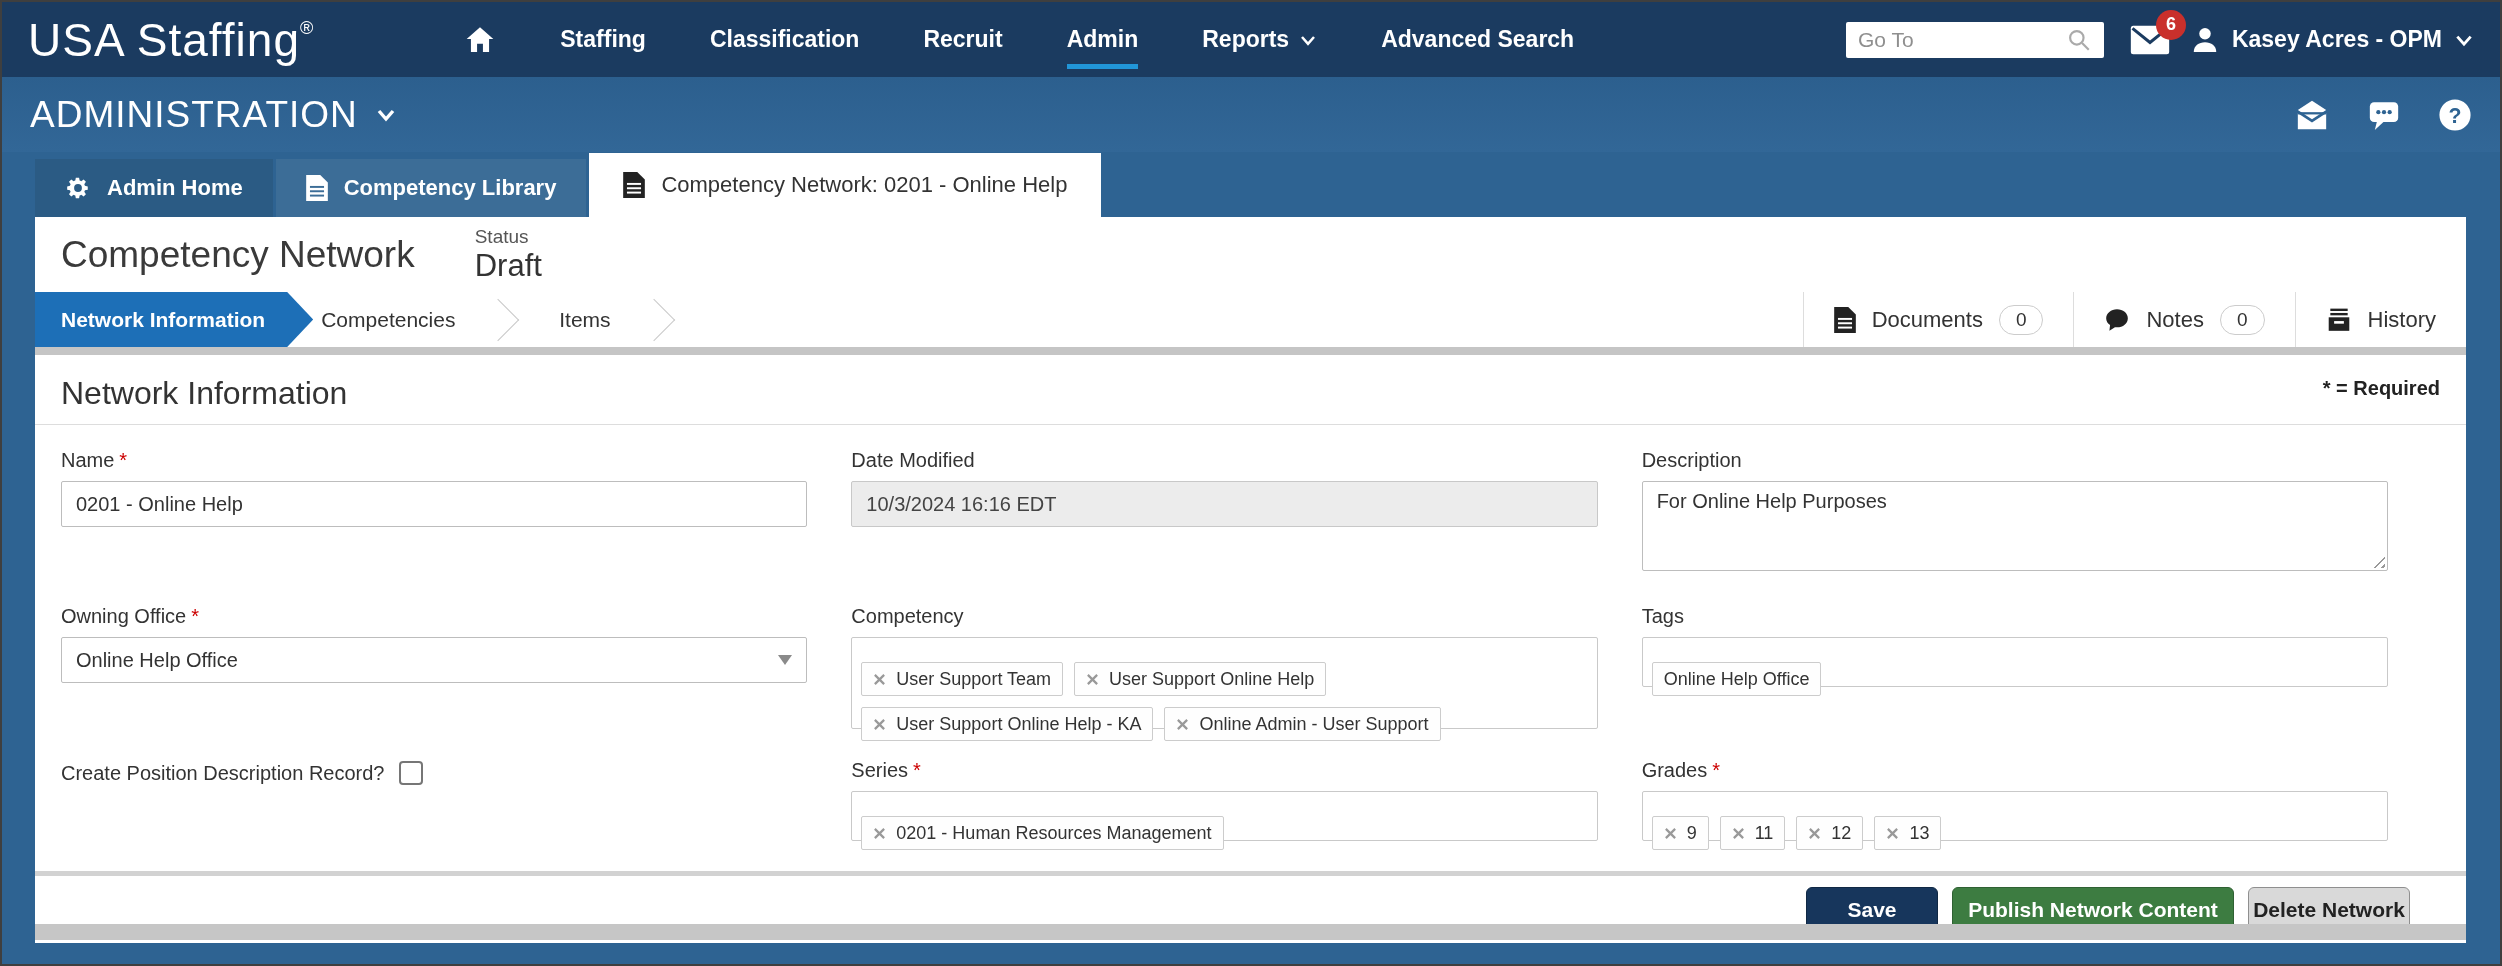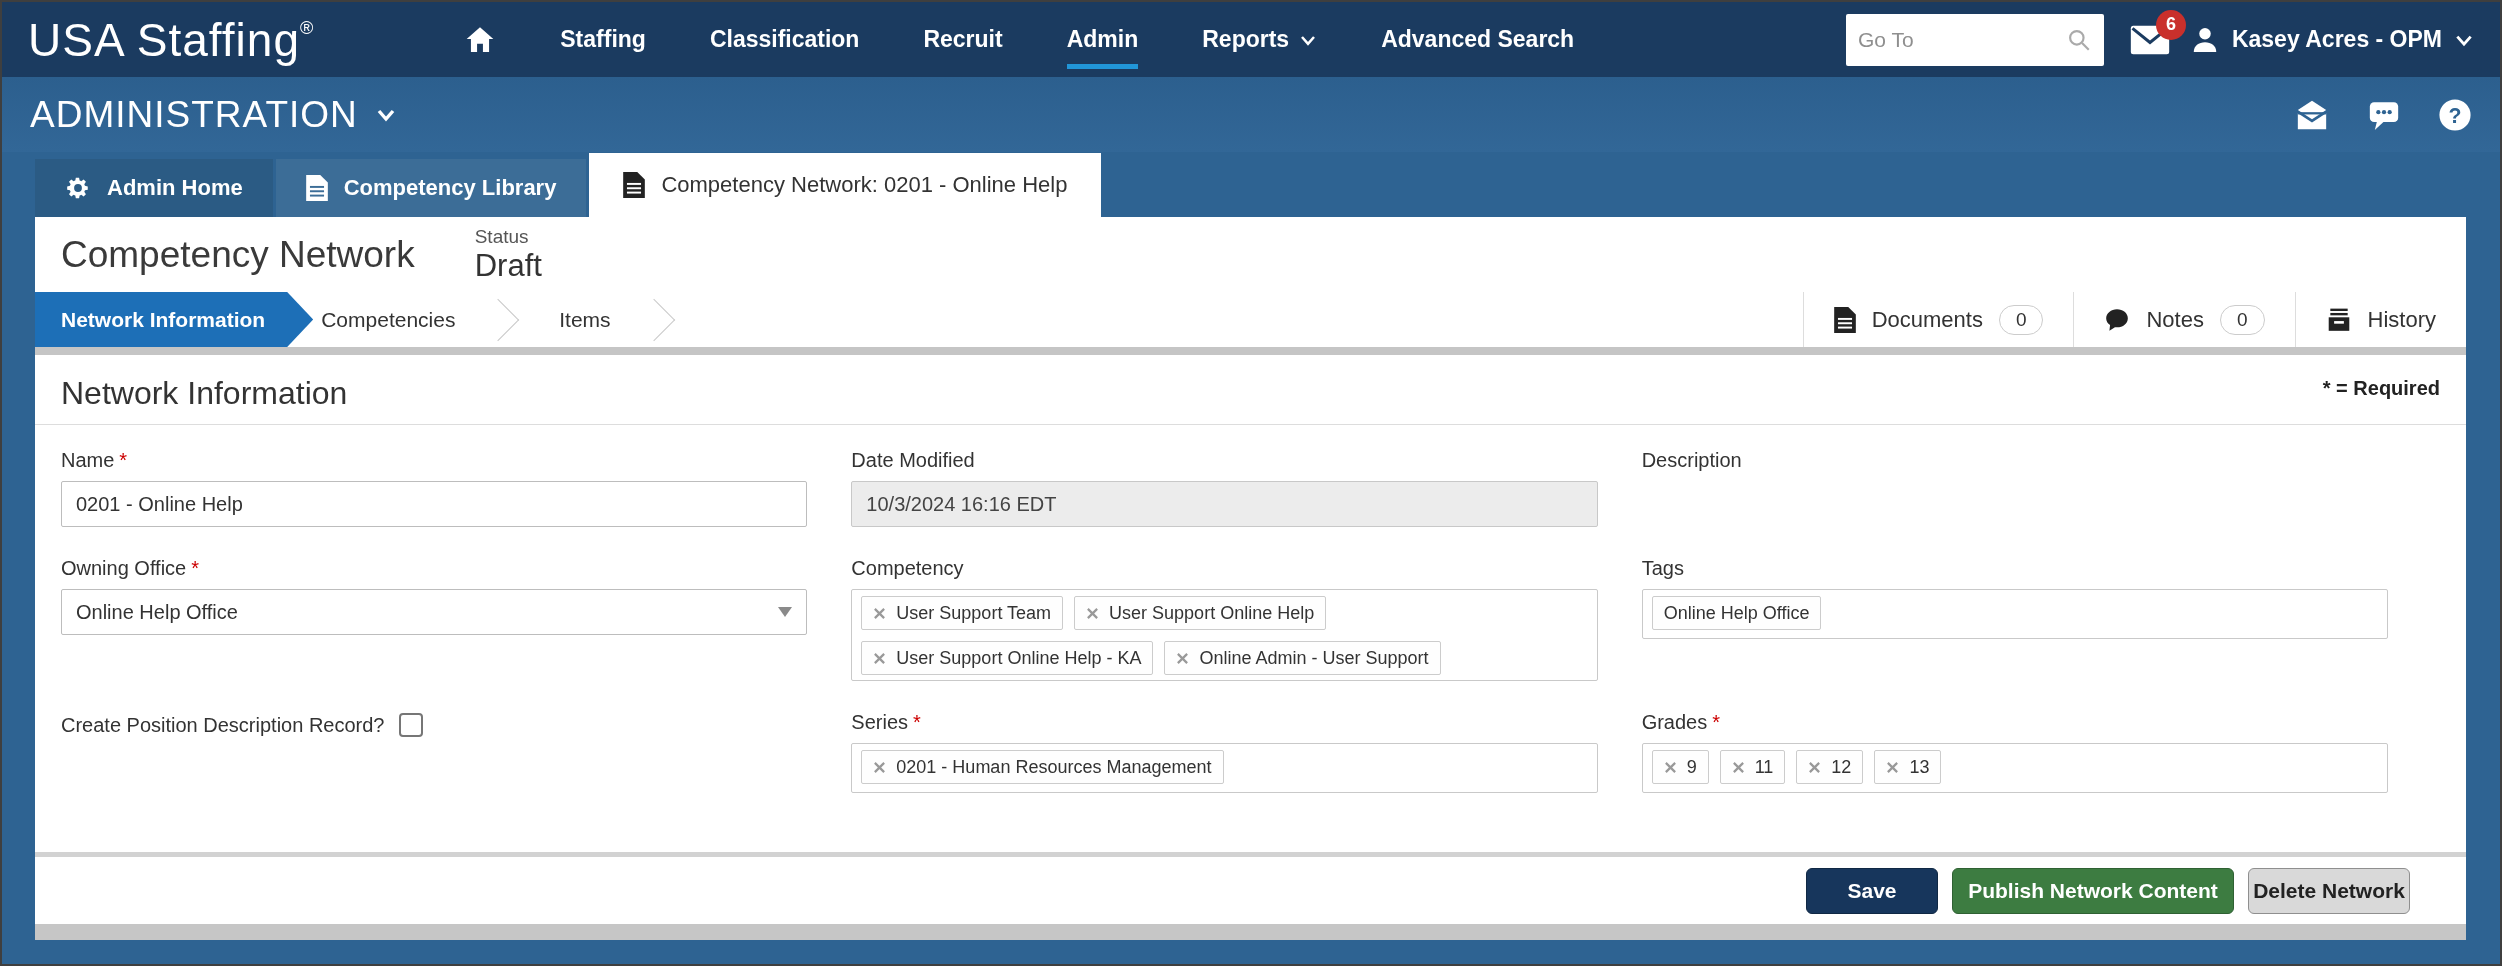--- a/index.html
+++ b/index.html
@@ -29,21 +29,21 @@
     position:relative; font-size:23px; font-weight:bold; color:#fff;
     text-decoration:none; cursor:pointer; display:flex; align-items:center; gap:10px;
     white-space:nowrap; padding:10px 0;
   }
   .nav-link.active::after {
     content:""; position:absolute; left:0; right:0; bottom:-6px;
     height:5px; background:#2196d8;
   }
   .topnav-right { margin-left:auto; display:flex; align-items:center; gap:20px; }
   .goto {
-    width:258px; height:52px; background:#fff; border-radius:2px;
+    width:258px; height:36px; background:#fff; border-radius:2px;
     display:flex; align-items:center; padding:0 12px; gap:8px;
   }
   .goto input {
     border:none; outline:none; flex:1; font-size:21px; color:#333;
     font-family:"Liberation Sans", sans-serif; min-width:0;
   }
   .goto input::placeholder { color:#8f8f8f; }
   .mail-wrap { position:relative; cursor:pointer; margin-left:6px; }
   .mail-badge {
     position:absolute; top:-14px; right:-16px;
@@ -158,21 +158,21 @@
     clip-path:polygon(100% 0,100% 100%,0 100%);
   }
   .selectbox {
     position:relative; width:100%; height:46px; border:1px solid #bdbdbd; border-radius:2px;
     display:flex; align-items:center; padding:0 40px 0 14px;
     font-size:20px; color:#333; cursor:pointer; background:#fff;
   }
   .select-caret { position:absolute; right:14px; top:50%; transform:translateY(-50%); }
   .multibox {
     border:1px solid #c9c9c9; border-radius:2px; background:#fff;
-    padding:6px 9px; display:flex; flex-wrap:wrap; gap:11px; align-content:flex-start;
+    padding:24px 9px; display:flex; flex-wrap:wrap; gap:11px; align-content:flex-start;
   }
   .multibox.tall { height:92px; }
   .multibox.short { height:50px; }
   .tag {
     display:inline-flex; align-items:center; gap:10px;
     border:1px solid #ccc; background:#fefefe; border-radius:2px;
     height:34px; padding:0 11px; font-size:18px; color:#333; white-space:nowrap;
   }
   .tag-x { display:flex; cursor:pointer; }
   .check-row { display:flex; align-items:center; gap:14px; margin-top:2px; }
@@ -418,20 +418,24 @@
         <div class="field">
           <div class="field-label"><span>Name</span><span class="req">*</span></div>
           <input class="text-input" value="0201 - Online Help" style="">
         </div>
         <div class="field">
           <div class="field-label">Date Modified</div>
           <input class="text-input disabled" disabled="" value="10/3/2024 16:16 EDT" style="">
         </div>
         <div class="field">
           <div class="field-label">Description</div>
+          <div class="textarea-wrap">
+            <textarea class="text-area" style="">For Online Help Purposes</textarea>
+            <span class="resize-grip"></span>
+          </div>
         </div>
 
         <div class="field">
           <div class="field-label"><span>Owning Office</span><span class="req">*</span></div>
           <div class="selectbox">
             <span>Online Help Office</span>
             <svg class="select-caret" width="14" height="10" viewBox="0 0 14 10">
                 <path d="M0 0l7 10L14 0z" fill="#8a8a8a"></path>
               </svg>
           </div>

